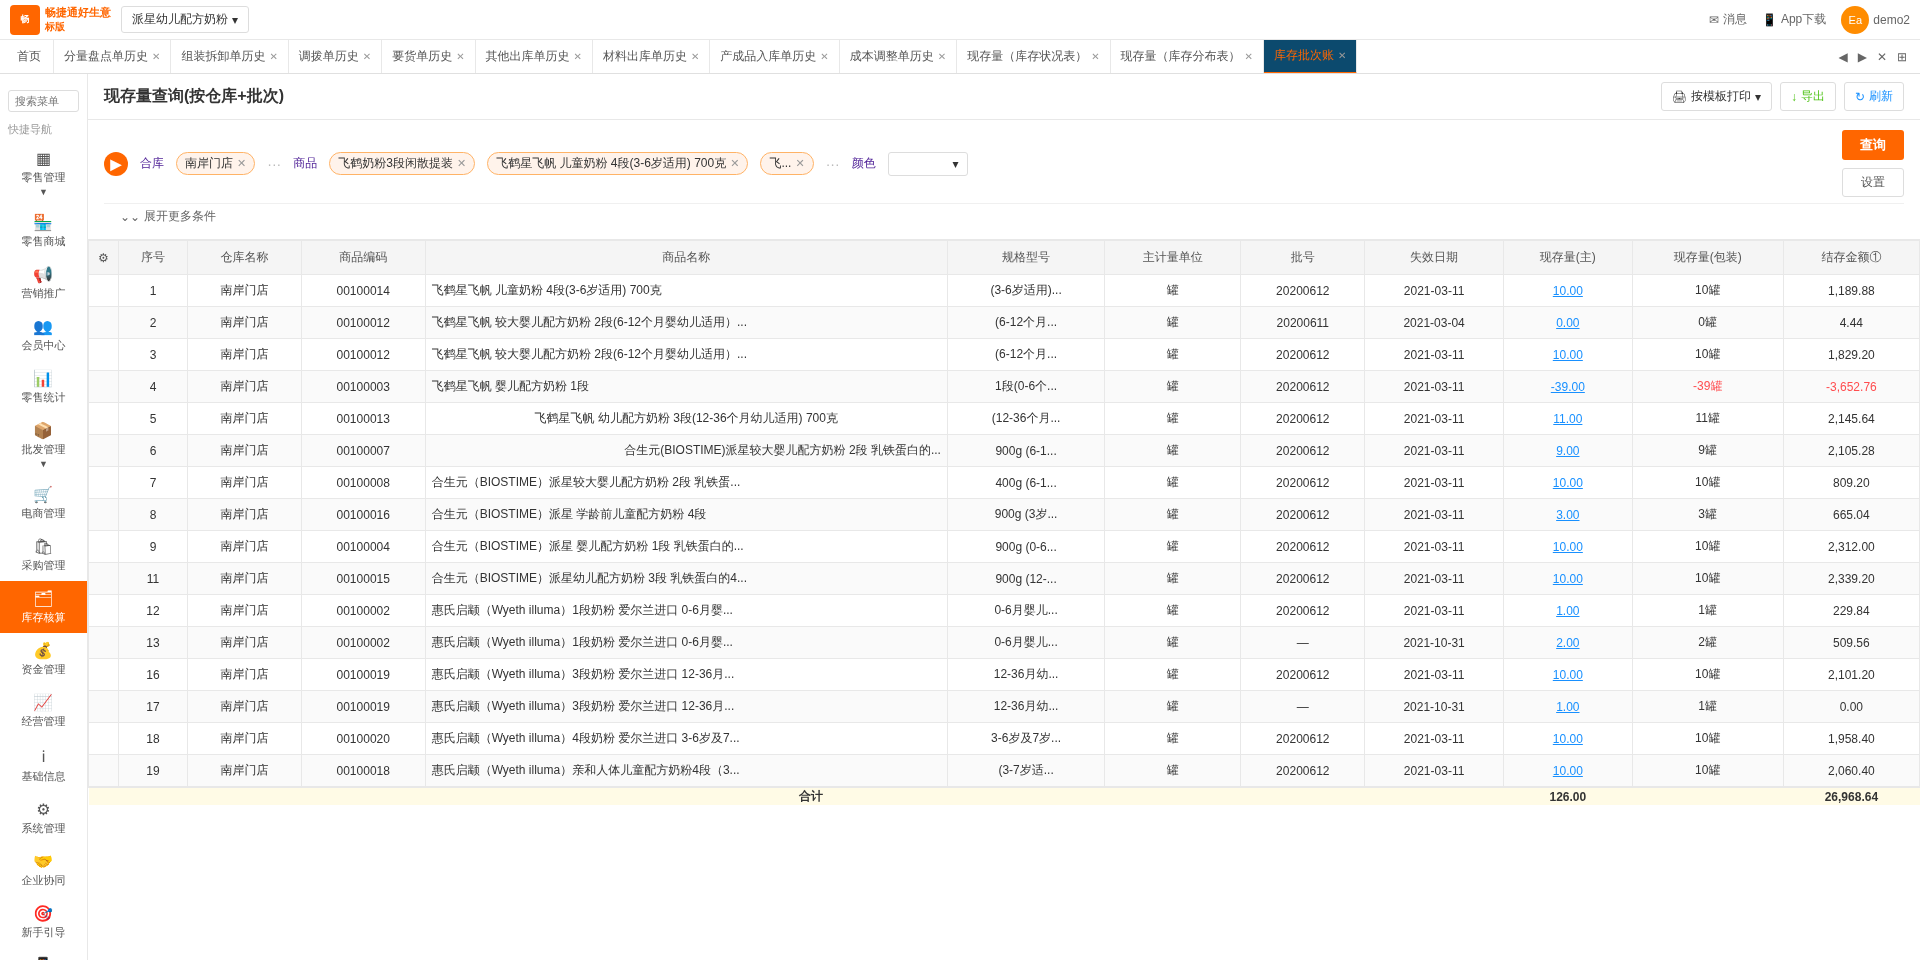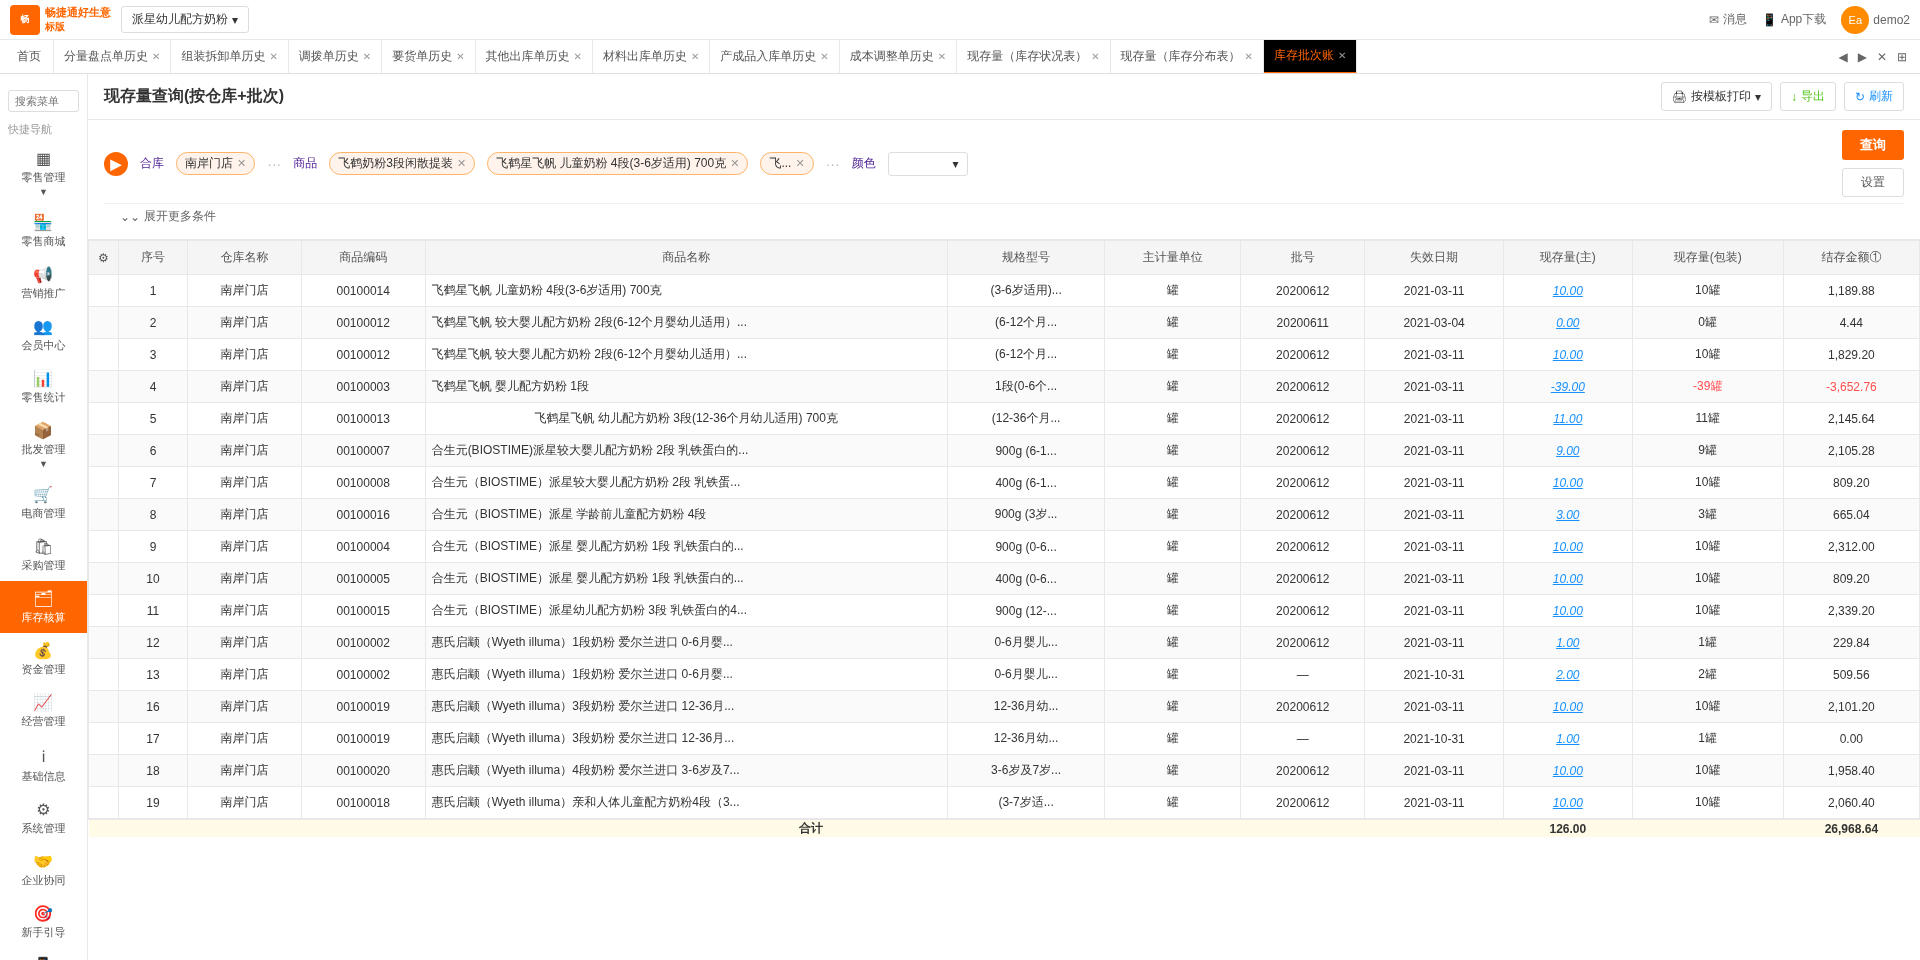--- a/index.html
+++ b/index.html
@@ -10,21 +10,21 @@
     .logo-area { display: flex; align-items: center; gap: 5px; color: #ff6600; font-weight: bold; font-size: 13px; min-width: 80px; }
     .logo-icon { width: 30px; height: 30px; background: #ff6600; border-radius: 4px; display: flex; align-items: center; justify-content: center; color: white; font-size: 10px; }
     .dropdown-selector { display: flex; align-items: center; gap: 4px; padding: 4px 10px; border: 1px solid #ddd; border-radius: 3px; cursor: pointer; font-size: 12px; background: #fff; }
     .top-right { display: flex; align-items: center; gap: 15px; margin-left: auto; }
     .top-right-item { display: flex; align-items: center; gap: 4px; cursor: pointer; font-size: 12px; color: #666; }
     .avatar { width: 28px; height: 28px; border-radius: 50%; background: #ff8c00; display: flex; align-items: center; justify-content: center; color: white; font-size: 11px; }
 
     
     .tabs-bar { background: #fff; height: 34px; display: flex; align-items: center; border-bottom: 1px solid #e0e0e0; padding: 0 5px; overflow-x: auto; }
     .tab-item { display: flex; align-items: center; padding: 0 10px; height: 34px; font-size: 12px; cursor: pointer; white-space: nowrap; color: #555; border-right: 1px solid #e8e8e8; gap: 4px; }
-    .tab-item.active { color: #ff6600; border-bottom: 2px solid #ff6600; background: #000000; }
+    .tab-item.active { color: #ff6600; border-bottom: 2px solid #ff6600; background: #0c4a6e; }
     .tab-close { font-size: 10px; color: #999; cursor: pointer; }
     .tab-home { color: #555; padding: 0 12px; }
     .tab-nav-arrows { display: flex; align-items: center; gap: 2px; padding: 0 4px; }
     .tab-nav-arrows span { cursor: pointer; color: #666; font-size: 12px; padding: 2px 4px; }
 
     
     .main-layout { display: flex; height: calc(100vh - 74px); }
 
     
     .sidebar { width: 88px; background: #fff; border-right: 1px solid #e8e8e8; display: flex; flex-direction: column; align-items: flex-end; padding-top: 10px; overflow-y: auto; }
@@ -59,21 +59,21 @@
     .btn-query { background: #ff6600; color: white; border: none; padding: 6px 18px; border-radius: 3px; cursor: pointer; font-size: 13px; font-weight: bold; }
     .btn-settings { background: #fff; color: #555; border: 1px solid #ddd; padding: 5px 14px; border-radius: 3px; cursor: pointer; font-size: 12px; margin-top: 4px; display: block; }
 
     
     .table-container { flex: 1; overflow-y: auto; overflow-x: auto; background: #fff; }
     table { width: 100%; border-collapse: collapse; font-size: 12px; }
     thead th { background: #f5f5f5; padding: 8px 6px; text-align: center; border: 1px solid #e8e8e8; font-weight: normal; color: #555; position: sticky; top: 0; z-index: 10; white-space: nowrap; }
     tbody td { padding: 7px 6px; border: 1px solid #e8e8e8; text-align: center; color: #333; }
     tbody tr:nth-child(even) { background: #fafafa; }
     .negative { color: #ff4d4f; }
-    .link-like { color: #1890ff; text-decoration: underline; cursor: pointer; font-style: italic; }
+    .link-like { color: #1890ff; text-decoration: underline; cursor: pointer; }
     .tfoot-row td { background: #fffbe6; font-weight: bold; border-top: 2px solid #e8e8e8; text-align: center; }
     .col-settings { width: 30px; }
 
     
     .color-filter { display: flex; align-items: center; gap: 4px; border: 1px solid #ddd; border-radius: 3px; padding: 4px 8px; cursor: pointer; font-size: 12px; background: #fff; min-width: 80px; }
   </style>
 </head>
 <body>
 
 <div class="top-bar">
@@ -402,21 +402,21 @@
     <td>2021-03-11</td>
     <td class="link-like">11.00</td>
     <td class="">11罐</td>
     <td class="">2,145.64</td>
   </tr>
             <tr>
     <td></td>
     <td>6</td>
     <td>南岸门店</td>
     <td>00100007</td>
-    <td style="text-align:left;max-width:280px;overflow:hidden;text-overflow:ellipsis;white-space:nowrap">合生元(BIOSTIME)派星较大婴儿配方奶粉 2段 乳铁蛋白的...</td>
+    <td style="text-align:right;max-width:280px;overflow:hidden;text-overflow:ellipsis;white-space:nowrap">合生元(BIOSTIME)派星较大婴儿配方奶粉 2段 乳铁蛋白的...</td>
     <td>900g (6-1...</td>
     <td>罐</td>
     <td>20200612</td>
     <td>2021-03-11</td>
     <td class="link-like">9.00</td>
     <td class="">9罐</td>
     <td class="">2,105.28</td>
   </tr>
             <tr>
     <td></td>
@@ -452,34 +452,20 @@
     <td>南岸门店</td>
     <td>00100004</td>
     <td style="text-align:left;max-width:280px;overflow:hidden;text-overflow:ellipsis;white-space:nowrap">合生元（BIOSTIME）派星 婴儿配方奶粉 1段 乳铁蛋白的...</td>
     <td>900g (0-6...</td>
     <td>罐</td>
     <td>20200612</td>
     <td>2021-03-11</td>
     <td class="link-like">10.00</td>
     <td class="">10罐</td>
     <td class="">2,312.00</td>
-  </tr>
-            <tr>
-    <td></td>
-    <td>10</td>
-    <td>南岸门店</td>
-    <td>00100005</td>
-    <td style="text-align:left;max-width:280px;overflow:hidden;text-overflow:ellipsis;white-space:nowrap">合生元（BIOSTIME）派星 婴儿配方奶粉 1段 乳铁蛋白的...</td>
-    <td>400g (0-6...</td>
-    <td>罐</td>
-    <td>20200612</td>
-    <td>2021-03-11</td>
-    <td class="link-like">10.00</td>
-    <td class="">10罐</td>
-    <td class="">809.20</td>
   </tr>
             <tr>
     <td></td>
     <td>11</td>
     <td>南岸门店</td>
     <td>00100015</td>
     <td style="text-align:left;max-width:280px;overflow:hidden;text-overflow:ellipsis;white-space:nowrap">合生元（BIOSTIME）派星幼儿配方奶粉 3段 乳铁蛋白的4...</td>
     <td>900g (12-...</td>
     <td>罐</td>
     <td>20200612</td>

